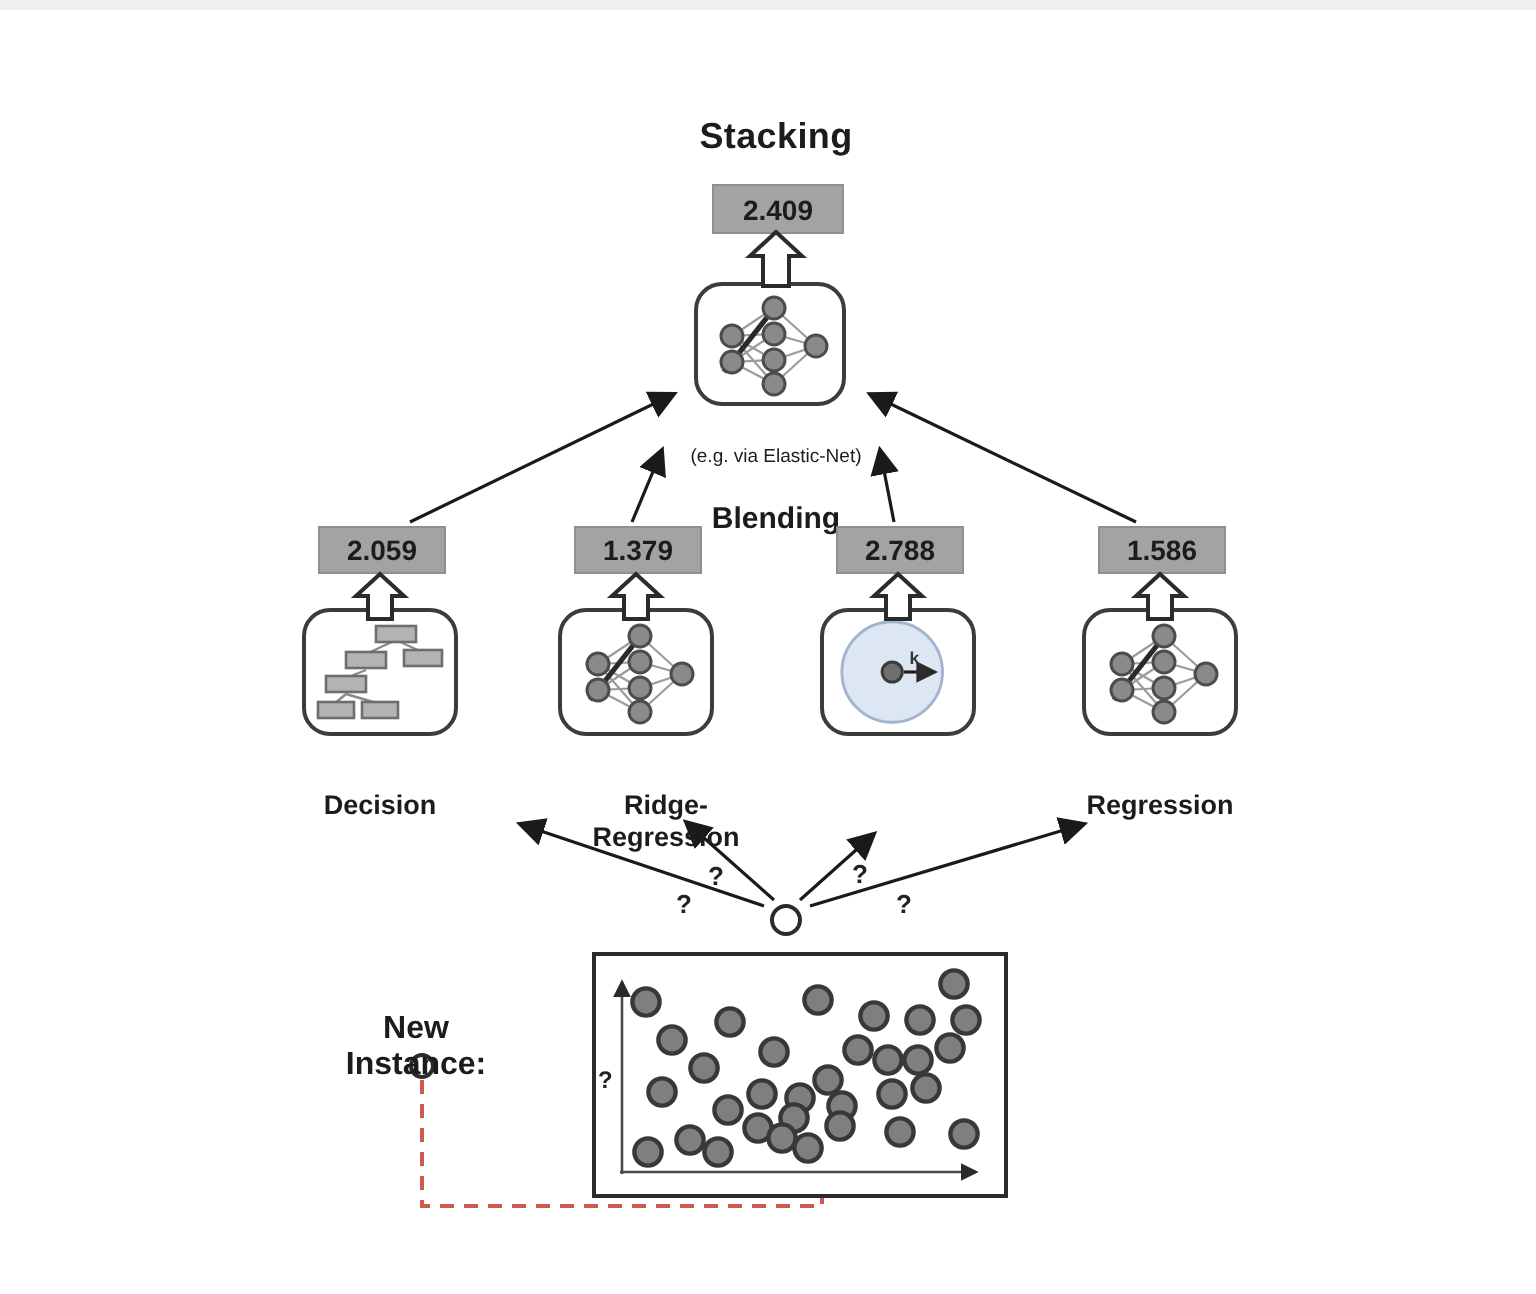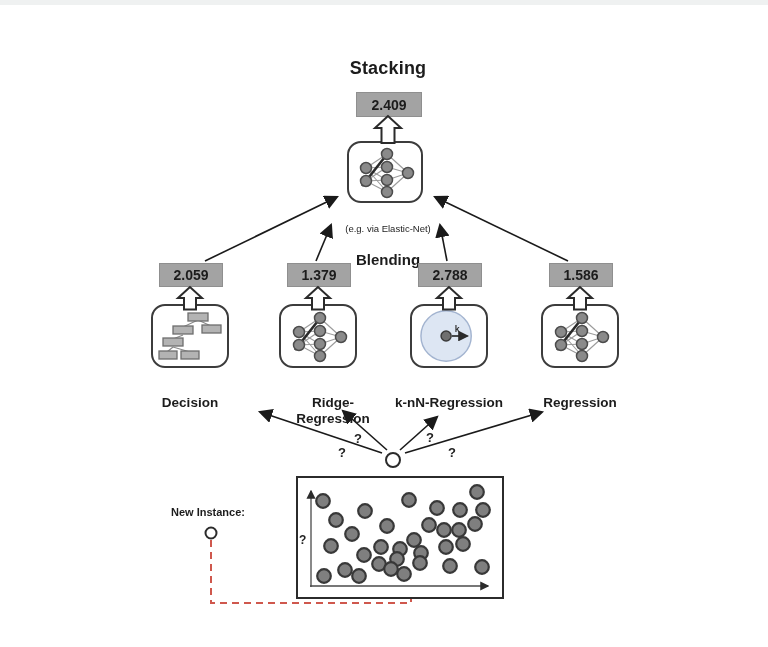--- a/index.html
+++ b/index.html
@@ -44,21 +44,21 @@
   .qmark{
     position:absolute;transform:translate(-50%,-50%);
     font-size:13px;font-weight:bold;z-index:2;color:#222;
   }
   .plot-box{
     position:absolute;left:296px;top:476px;width:204px;height:119px;
     background:#ffffff;border:2.5px solid #2b2b2b;z-index:2;
   }
   .new-instance{
     position:absolute;left:158px;top:506px;width:100px;text-align:center;
-    font-size:11px;font-weight:bold;z-index:2;
+    font-size:16px;font-weight:bold;z-index:2;
   }
 </style>
 </head>
 <body>
 
 <div id="stage">
 
   <div class="top-edge"></div>
 
   <svg class="layer" width="768" height="647" style="z-index:1">
@@ -175,24 +175,20 @@
         <use href="#nn-icon"></use>
       </svg>
   </div>
 
   <div class="model-label" style="left:125px">
     <div>Decision</div>
   </div>
   <div class="model-label" style="left:268px">
     <div>Ridge-</div>
     <div>Regression</div>
-  </div>
-  <div class="model-label" style="left:384px">
-    <div>k-nN-Regression</div>
-    <div></div>
   </div>
   <div class="model-label" style="left:515px">
     <div>Regression</div>
   </div>
 
   <span class="qmark" style="left:342px;top:452px">?</span>
   <span class="qmark" style="left:358px;top:438px">?</span>
   <span class="qmark" style="left:430px;top:437px">?</span>
   <span class="qmark" style="left:452px;top:452px">?</span>
 

